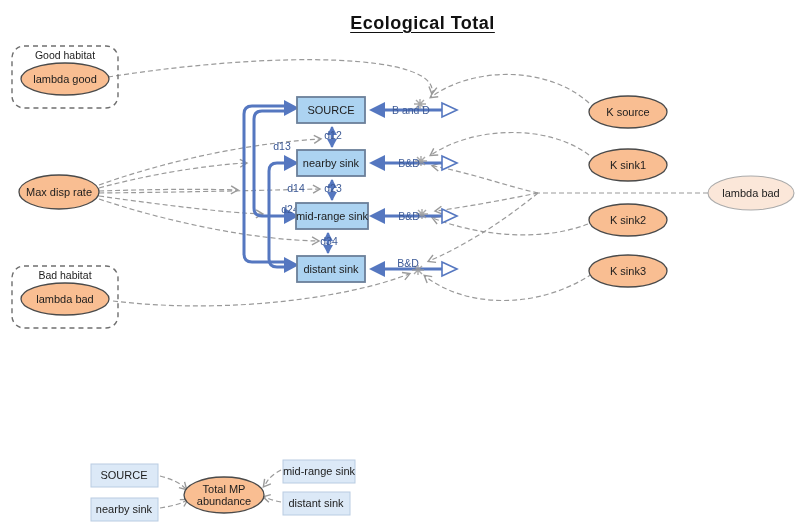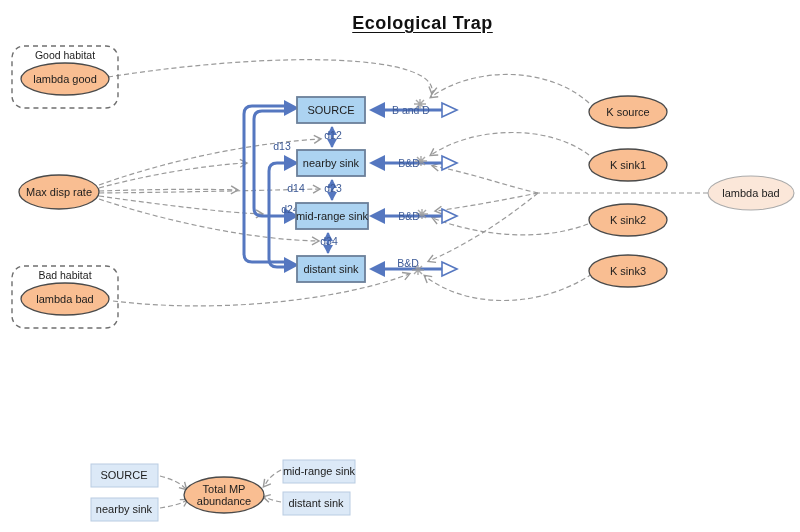--- a/index.html
+++ b/index.html
@@ -21,21 +21,21 @@
   .ah-blue{fill:var(--flow_blue);stroke:none;}
   .ah-open{fill:#fff;stroke:var(--flow_blue);stroke-width:1.6;}
   .conn{fill:none;stroke:var(--connector_gray);stroke-width:1.2;stroke-dasharray:5 3;}
   .group-box{fill:none;stroke:#6f6f6f;stroke-width:1.4;stroke-dasharray:5 4;}
   .cloud{fill:none;stroke:#9a9a9a;stroke-width:1.4;opacity:.85;}
 </style>
 </head>
 <body>
 
 <div class="canvas">
-  <div class="title">Ecological Trap</div>
+  <div class="title">Ecological Total</div>
 
   <svg width="800" height="532" viewBox="0 0 800 532">
     <defs>
       <marker id="mgray" markerUnits="userSpaceOnUse" markerWidth="11" markerHeight="11" refX="7" refY="5" orient="auto">
         <path d="M1,1 L8,5 L1,9" fill="none" stroke="#9a9a9a" stroke-width="1.4"></path>
       </marker>
       <marker id="mblue" markerUnits="userSpaceOnUse" markerWidth="11" markerHeight="11" refX="8" refY="5" orient="auto">
         <path d="M0,0 L9,5 L0,10 Z" fill="#5577C0"></path>
       </marker>
       <path id="cloudShape" class="cloud" d="M-6,0 L6,0 M-4,-4 L4,4 M-4,4 L4,-4 M0,-5 L0,5"></path>

